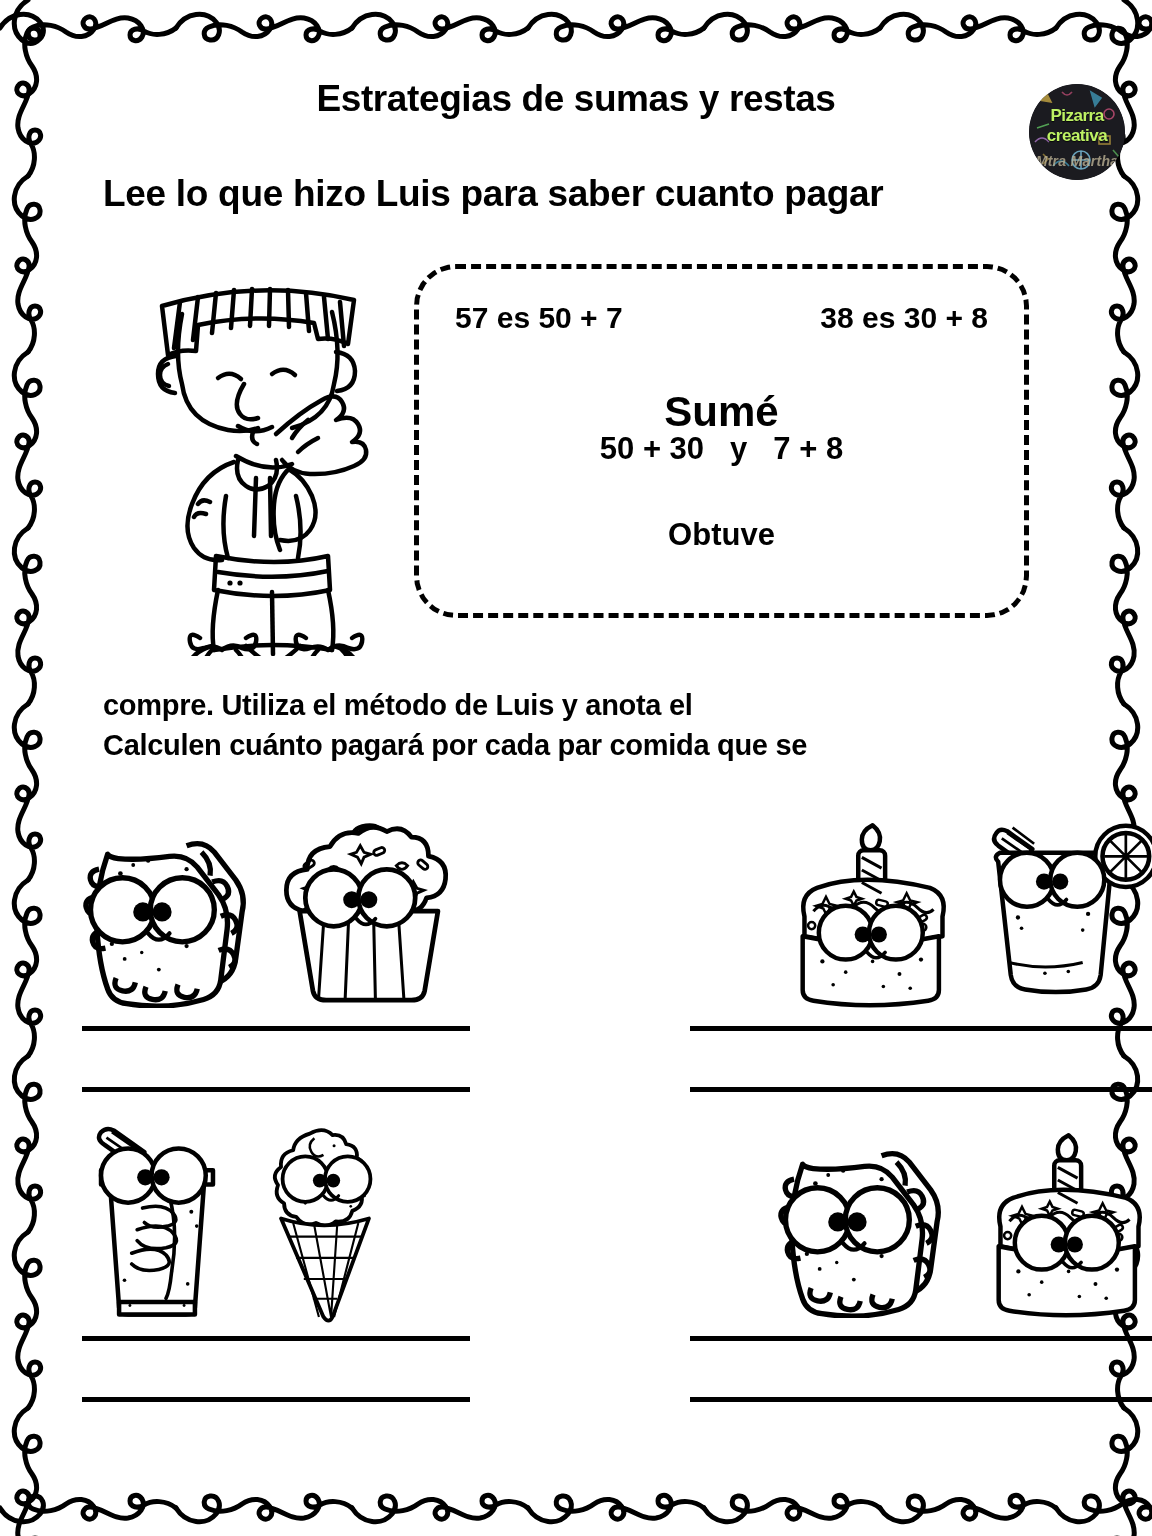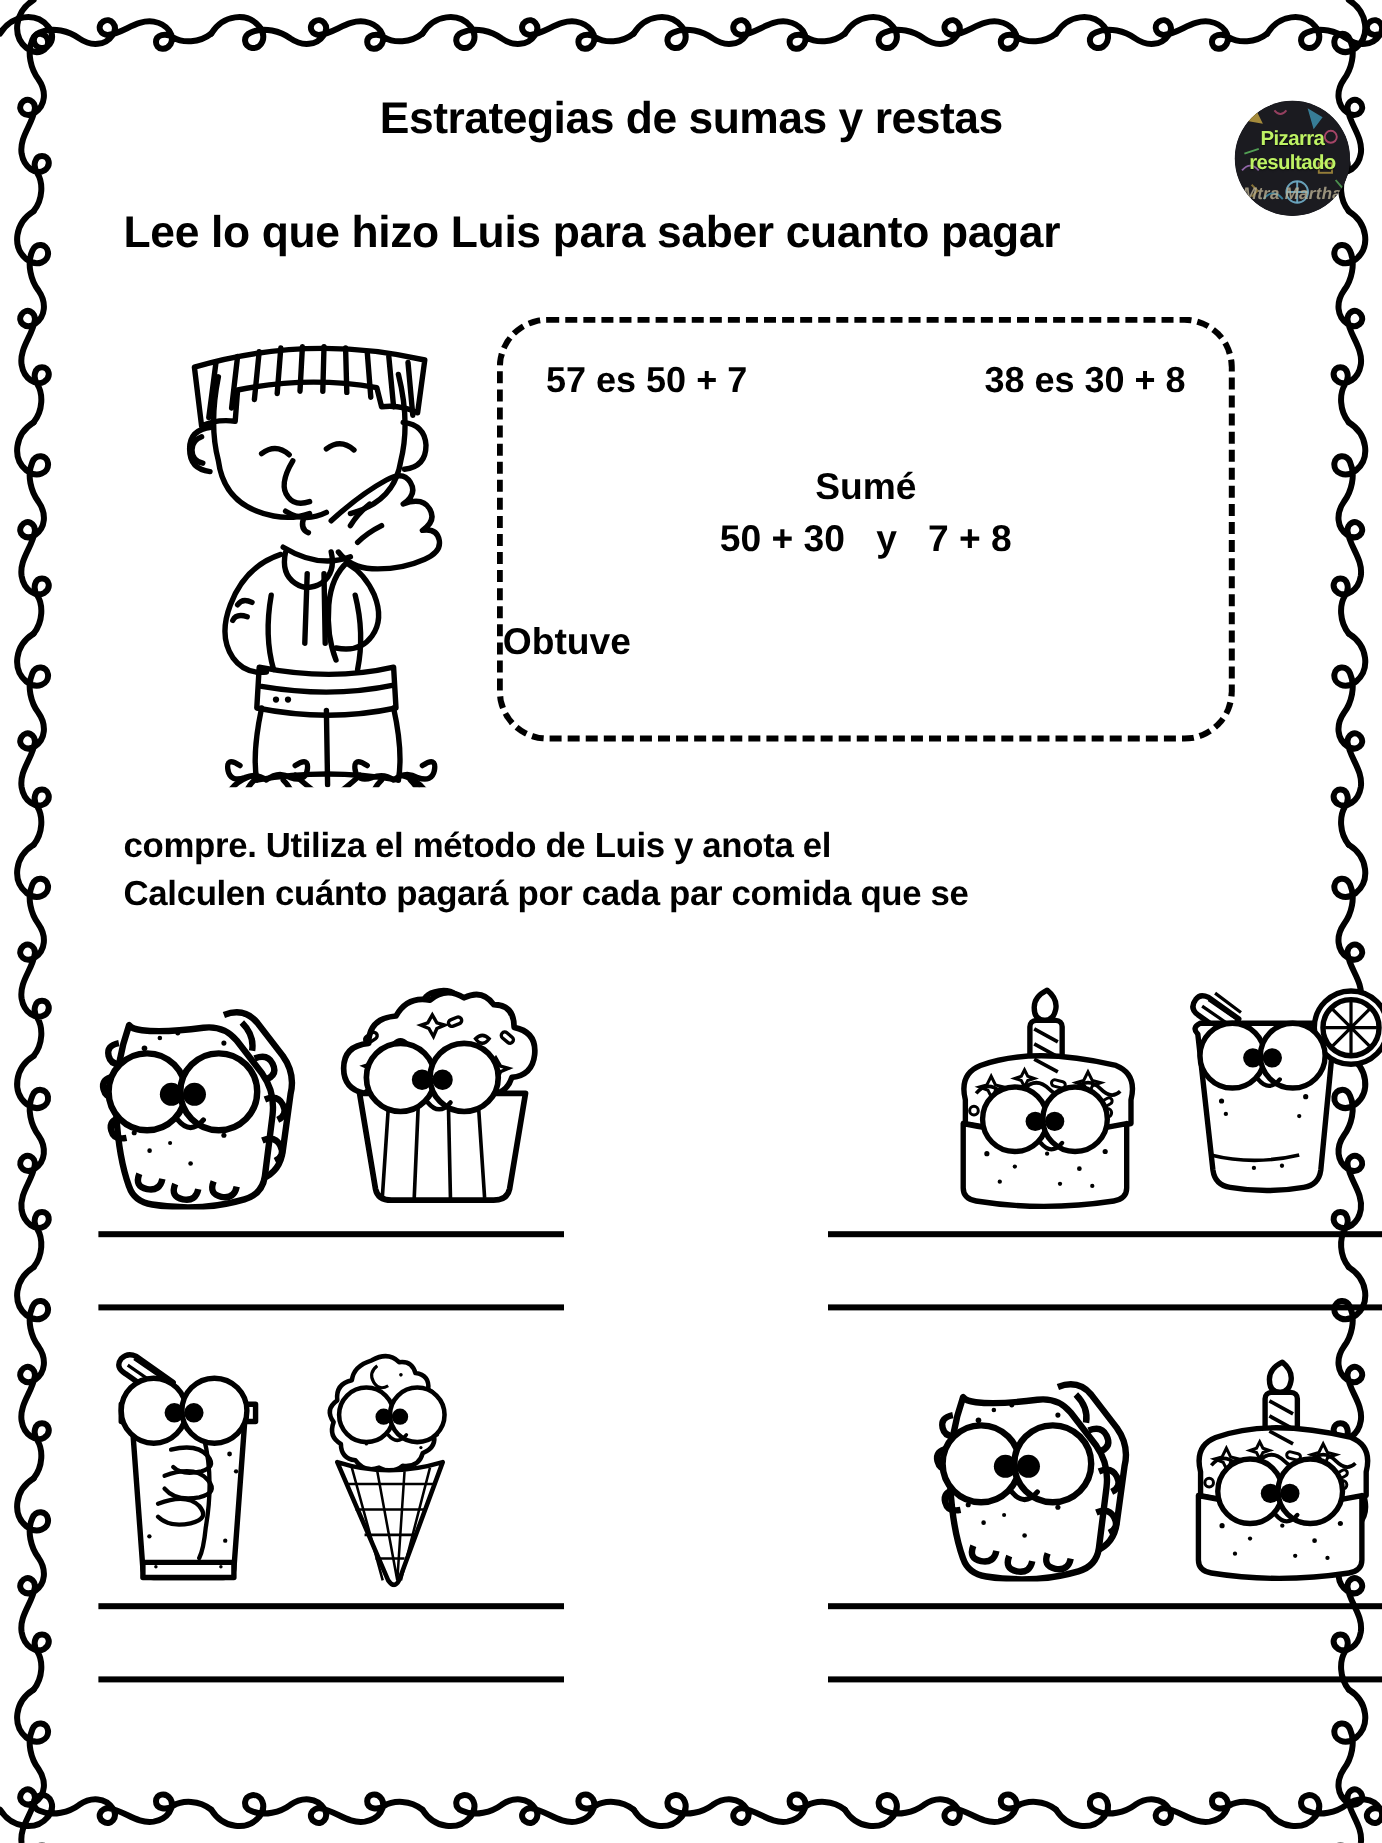--- a/index.html
+++ b/index.html
@@ -115,36 +115,37 @@
     padding: 0 36px;
     box-sizing: border-box;
     font-size: 30px;
     font-weight: bold;
   }
   .ex-sume-label {
     position: absolute;
     top: 119px;
     left: 0; right: 0;
     text-align: center;
-    font-size: 31px;
+    font-size: 42px;
     font-weight: bold;
   }
   .ex-sume-row {
     position: absolute;
     top: 162px;
     left: 0; right: 0;
     text-align: center;
     font-size: 31px;
     font-weight: bold;
   }
   .ex-sume-row .gap-y { padding: 0 26px; }
   .ex-obtuve-label {
     position: absolute;
     top: 248px;
     left: 0; right: 0;
+    text-align: center;
     font-size: 31px;
     font-weight: bold;
   }
   .ex-obtuve-row {
     position: absolute;
     top: 292px;
     left: 0; right: 0;
     text-align: center;
     font-size: 30px;
     font-weight: bold;
@@ -277,21 +278,21 @@
       <path d="M24,82 q8,-10 16,0" stroke="#4ec2e8" opacity=".7"></path>
       <circle cx="52" cy="76" r="9" stroke="#7fc9e8" opacity=".9"></circle>
       <path d="M43,76 h18 M52,67 v18" stroke="#7fc9e8" opacity=".9"></path>
       <path d="M33,8 q5,6 10,0" stroke="#e85a8a" opacity=".7"></path>
       <path d="M84,66 l6,7" stroke="#6ee06e" opacity=".7"></path>
       <path d="M14,70 l5,5 l-5,5" stroke="#e8c24a" opacity=".6"></path>
     </g>
   </svg>
   <div class="logo-text">
     <div>Pizarra</div>
-    <div>resultado</div>
+    <div>creativa</div>
   </div>
   <div class="logo-sub">Mtra Martha</div>
 </div>
 
 <svg class="boy" viewBox="0 0 240 400">
   <g fill="none" stroke="#000" stroke-width="4.5" stroke-linecap="round" stroke-linejoin="round">
 
     <path d="M36,100 q-18,2 -18,18 q0,17 17,19"></path>
     <path d="M28,108 q-8,3 -8,11 q0,9 9,11"></path>
     <path d="M196,96 q18,2 19,19 q0,18 -18,20"></path>

